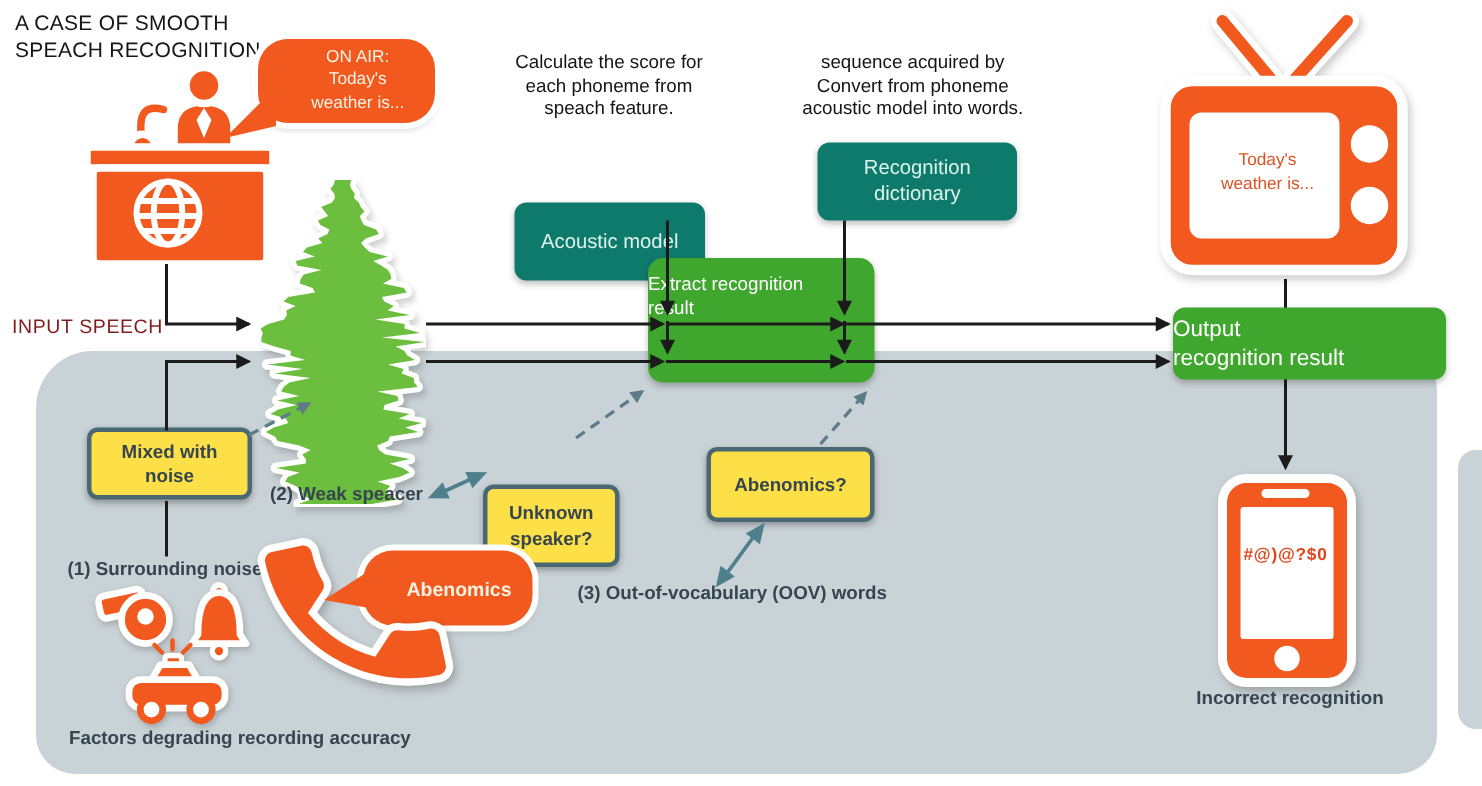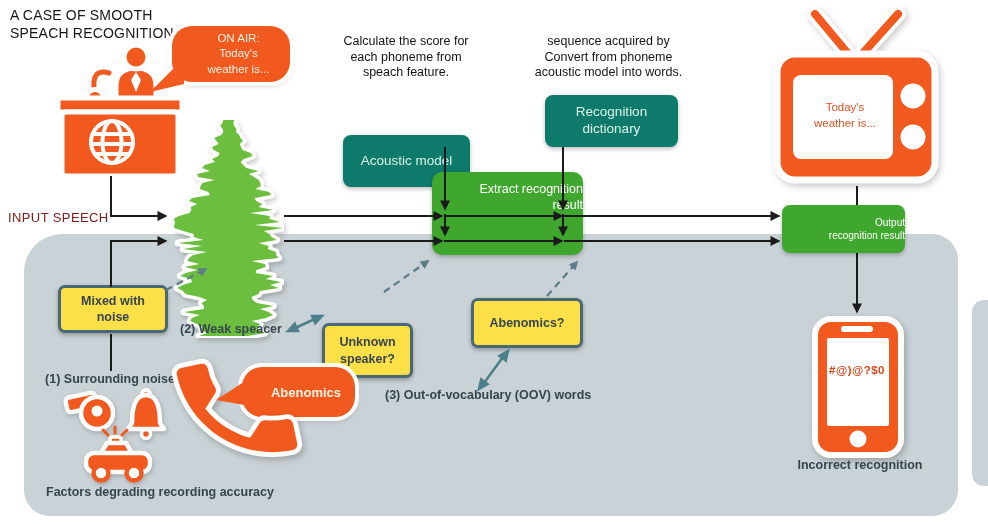--- a/index.html
+++ b/index.html
@@ -15,21 +15,21 @@
   .svgLayer{position:absolute; left:0; top:0; width:988px; height:524px; pointer-events:none;}
 
   .title{font-size:14px; line-height:1.32; color:#161616; letter-spacing:.2px;}
   .smallcap{font-size:12.5px; line-height:1.24; color:#141414; text-align:center;}
   .inputLabel{font-size:13px; color:#7f1d1d; letter-spacing:.4px;}
 
   .tealBox{background:var(--teal-box); color:#DCF2EA; border-radius:8px;
     display:flex; align-items:center; justify-content:center; text-align:center;
     font-size:13.5px; line-height:1.25; box-shadow:0 2px 4px rgba(0,0,0,.25); z-index:2;}
   .greenBox{background:var(--green-box); color:#fff; border-radius:8px;
-    display:flex; flex-direction:column; align-items:flex-end; justify-content:center; text-align:center;
+    display:flex; flex-direction:column; align-items:flex-start; justify-content:center; text-align:center;
     font-size:12.5px; line-height:1.3; box-shadow:0 2px 4px rgba(0,0,0,.25); z-index:2;}
   .whiteBox{background:#fde047; border:3.5px solid #4A6873; border-radius:7px; color:var(--slate);
     display:flex; flex-direction:column; align-items:center; justify-content:center; text-align:center;
     font-weight:bold; font-size:12.5px; line-height:1.3; box-shadow:0 2px 4px rgba(0,0,0,.3); z-index:2;}
   .plabel{font-weight:bold; font-size:12.5px; color:var(--slate); z-index:2; text-align:center;}
 
   .bubble{background:var(--orange); border-radius:20px; box-shadow:0 0 0 4px #fff, 0 3px 6px rgba(0,0,0,.25);
     display:flex; flex-direction:column; align-items:center; justify-content:center; text-align:center;
     z-index:2;padding-left:15px;}
   .bubble.onair{color:var(--cream); font-size:11.5px; line-height:1.32;}
@@ -114,21 +114,21 @@
     <div>
         <div>Recognition</div>
     <div>dictionary</div>
       </div>
   </div>
 
   <div class="abs greenBox" style="left:432px; top:172px; width:151px; height:83px; justify-content:flex-start; padding-top:9px; border-radius:10px;">
     <div>Extract recognition</div>
     <div>result</div>
   </div>
-  <div class="abs greenBox" style="left:782px; top:205px; width:123px; height:48px; font-size:10px;">
+  <div class="abs greenBox" style="left:782px; top:205px; width:182px; height:48px; font-size:15px;">
     <div>Output</div>
     <div>recognition result</div>
   </div>
 
   <svg class="abs icon" style="left:766px; top:4px; filter:drop-shadow(2px 3px 3px rgba(0,0,0,.2));" width="178" height="184" viewBox="0 0 178 184">
     <path d="M89,58 L49,10 M89,58 L132,10" stroke="#fff" stroke-width="16" stroke-linecap="round" fill="none"></path>
     <path d="M89,58 L49,10 M89,58 L132,10" stroke="var(--orange)" stroke-width="8" stroke-linecap="round" fill="none"></path>
     <rect x="11" y="50" width="158" height="126" rx="18" fill="var(--orange)" stroke="#fff" stroke-width="7"></rect>
     <rect x="27" y="71" width="100" height="84" rx="8" fill="#ffffff"></rect>
     <circle cx="147" cy="92" r="12.5" fill="#fff"></circle>

